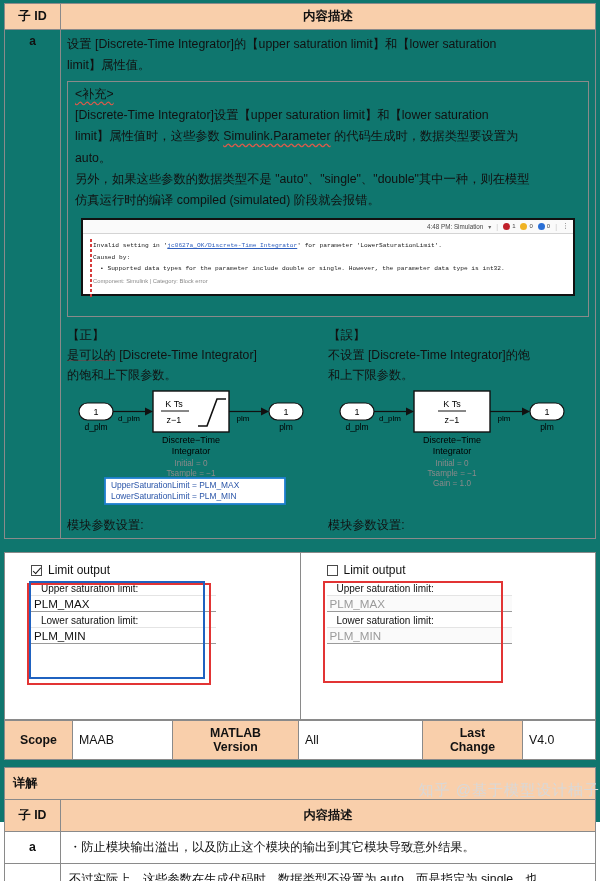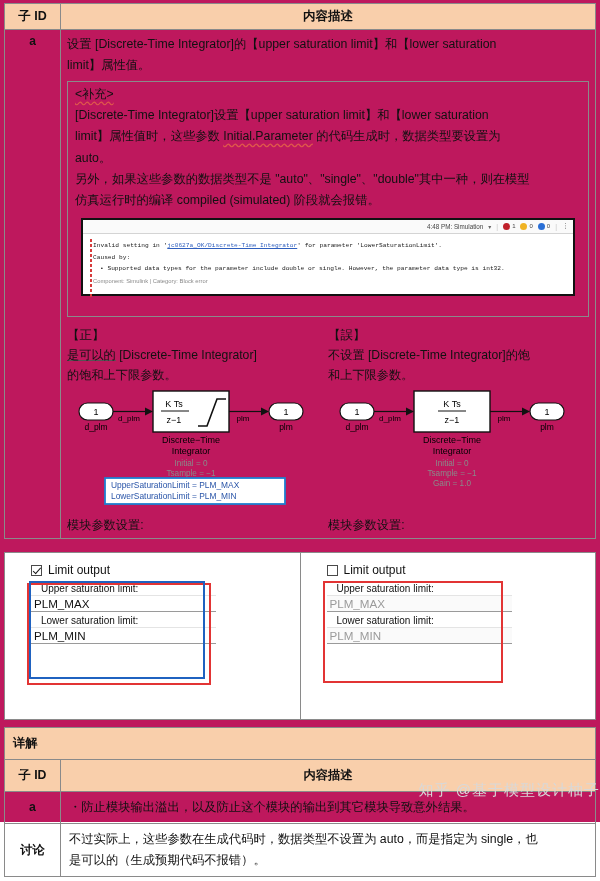--- a/index.html
+++ b/index.html
@@ -5,21 +5,21 @@
   html,body{margin:0;padding:0;}
   body{
     width:600px;height:881px;
     background:#ffffff;
     font-family:"Liberation Sans","DejaVu Sans",sans-serif;
     font-size:11.2px;
     color:#111;
     overflow:hidden;
     position:relative;
   }
-  .page{width:600px;height:822px;position:relative;background:#be185d;box-sizing:border-box;}
+  .page{width:600px;height:822px;position:relative;background:#0f766e;box-sizing:border-box;}
 
   
   .tbl{border-collapse:collapse;width:592px;margin:0 4px;table-layout:fixed;}
   .tbl td,.tbl th{border:1px solid #8a8a8a;vertical-align:top;padding:4px 6px;}
   .hdr{background:#F9CFAB;text-align:center;font-weight:bold;font-size:12.5px;padding:5px 4px;}
   .idcell{text-align:center;font-weight:bold;font-size:12px;vertical-align:middle;}
   .w-id{width:56px;}
   .descline{line-height:1.72;font-size:12.3px;}
   .innerbox{border:1px solid #8a8a8a;margin-top:5px;padding:5px 7px 18px 7px;}
   .sup{font-size:12.2px;line-height:1.2;margin-bottom:3px;}
@@ -123,21 +123,21 @@
           <div>设置 [Discrete-Time Integrator]的【upper saturation limit】和【lower saturation</div>
           <div>limit】属性值。</div>
         </div>
 
         <div class="innerbox">
           <div class="sup">
             <span class="wavy">&lt;补充&gt;</span>
           </div>
           <div class="para">
             <div>[Discrete-Time Integrator]设置【upper saturation limit】和【lower saturation</div>
-            <div><span>limit】属性值时，这些参数 </span><span class="wavy2">Initial.Parameter</span><span> 的代码生成时，数据类型要设置为</span></div>
+            <div><span>limit】属性值时，这些参数 </span><span class="wavy2">Simulink.Parameter</span><span> 的代码生成时，数据类型要设置为</span></div>
             <div>auto。</div>
           </div>
           <div class="para">
             <div>另外，如果这些参数的数据类型不是 "auto"、"single"、"double"其中一种，则在模型</div>
             <div>仿真运行时的编译 compiled (simulated) 阶段就会报错。</div>
           </div>
 
           <div class="diagbox">
             <div class="diagtop">
               <span class="dt-label">4:48 PM: Simulation</span>
@@ -293,20 +293,46 @@
             <div class="flabel">Lower saturation limit:</div>
             <div class="finput dim">PLM_MIN</div>
           </div>
           <div class="box-red" style="left:22px;top:28px;width:176px;height:98px;"></div>
         </div>
       </td>
     </tr>
   </tbody>
     </table>
 
+  <table class="scopetbl">
+    <colgroup>
+      <col style="width:68px">
+        <col style="width:100px">
+        <col style="width:126px">
+      <col style="width:124px">
+        <col style="width:100px">
+        <col>
+    </colgroup>
+    <tbody>
+        <tr>
+      <td class="sc-h">Scope</td>
+      <td class="sc-v">MAAB</td>
+      <td class="sc-h">
+        <div>MATLAB</div>
+        <div>Version</div>
+      </td>
+      <td class="sc-v">All</td>
+      <td class="sc-h">
+        <div>Last</div>
+        <div>Change</div>
+      </td>
+      <td class="sc-v">V4.0</td>
+    </tr>
+  </tbody>
+    </table>
 
   <div class="gap"></div>
 
   <table class="dtbl">
     <colgroup>
         <col style="width:56px">
         <col>
       </colgroup>
     <tbody>
         <tr>

